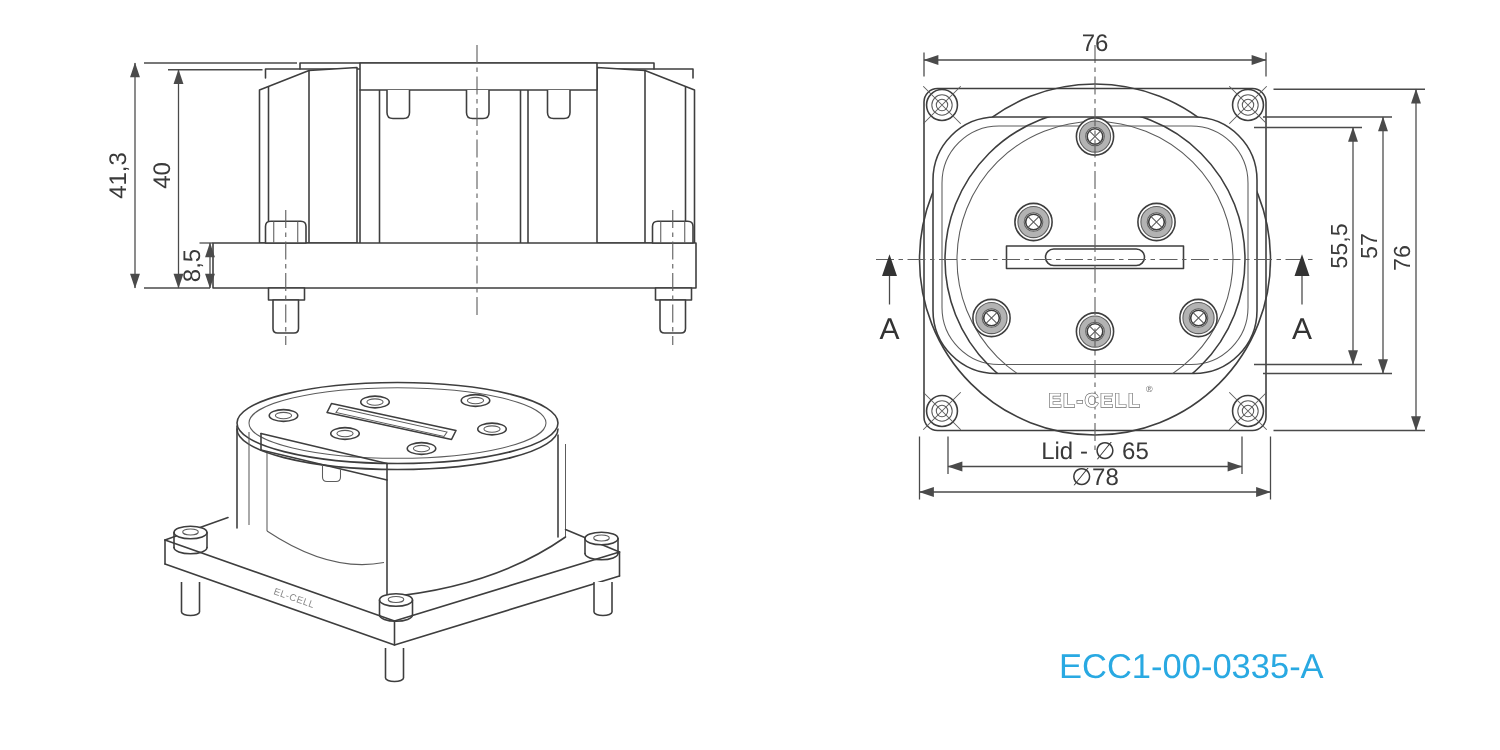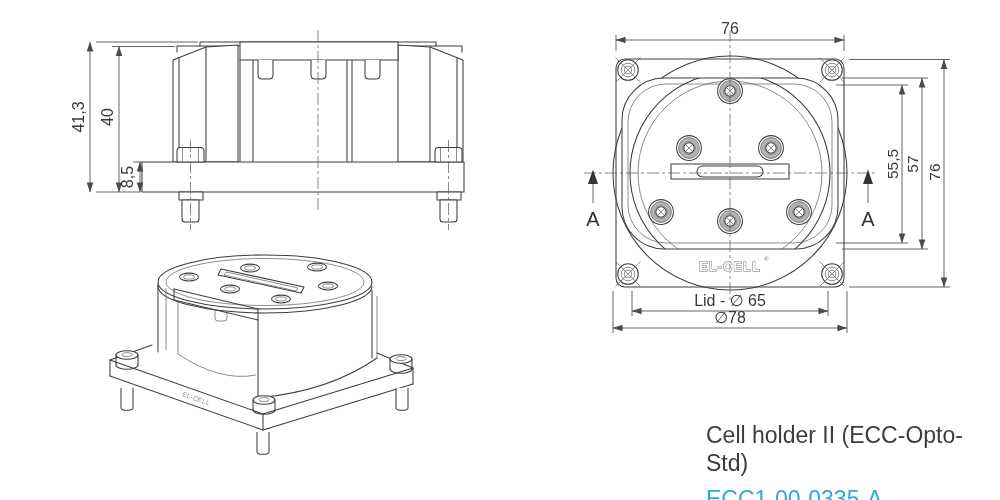--- a/index.html
+++ b/index.html
@@ -230,16 +230,15 @@
       <use href="#isoLeg" transform="translate(121,388)"></use>
       <use href="#isoLeg" transform="translate(257,432)"></use>
       <use href="#isoLeg" transform="translate(396,388)"></use>
 
       <text x="182" y="396" transform="rotate(19.5 182 396)" class="iso-logo">EL-CELL</text>
     </g>
   </g>
 </svg>
 
 <div class="titleblock">
-  <div class="t1">Cell holder II (ECC-Opto-Std)</div>
   <div class="t2" style="color: rgb(41, 169, 226);">ECC1-00-0335-A</div>
 </div>
 </div>
 
 </body></html>

